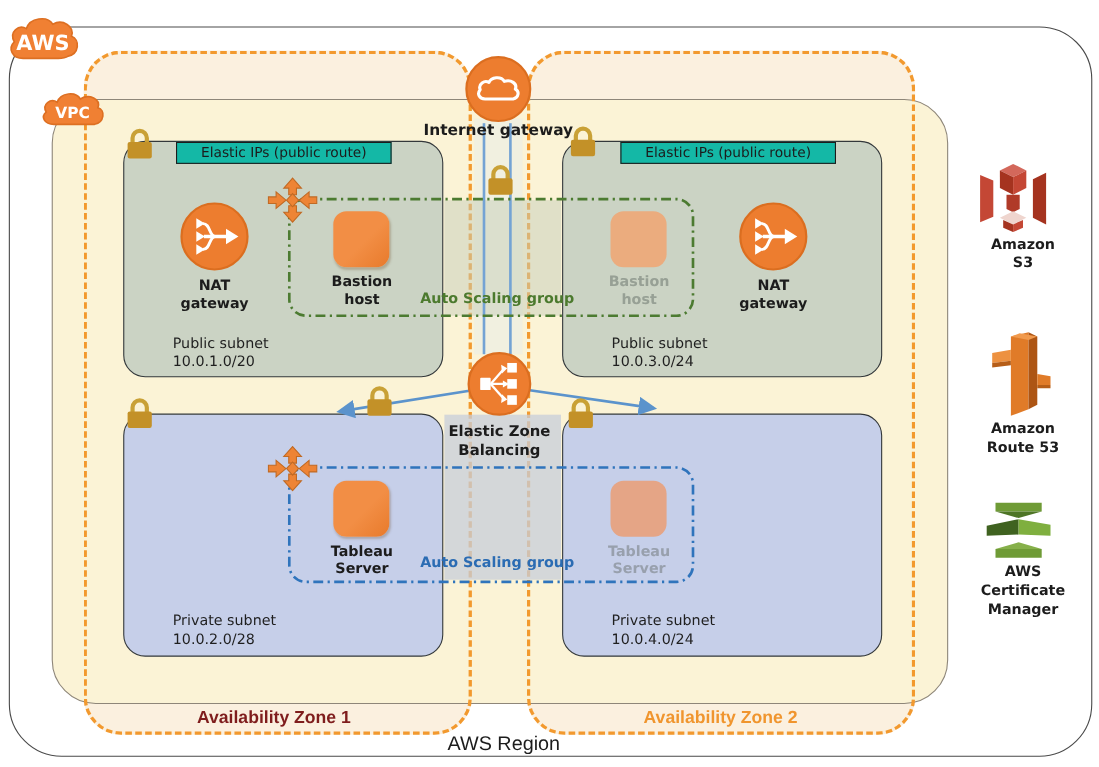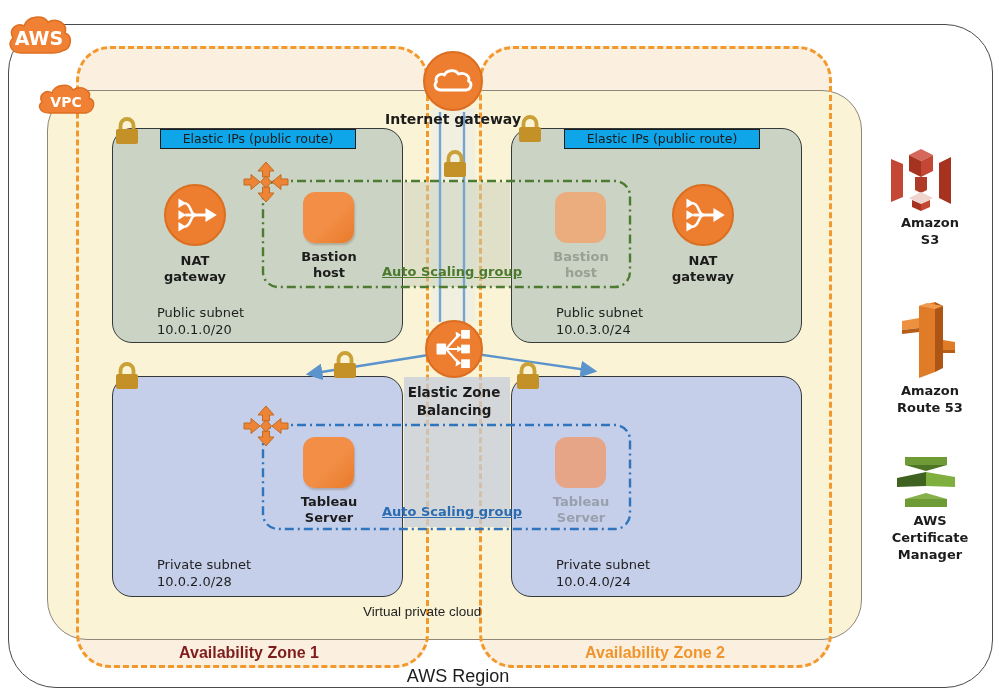--- a/index.html
+++ b/index.html
@@ -11,23 +11,23 @@
   .node-label{position:absolute;font-size:13px;font-weight:bold;line-height:16px;text-align:center;z-index:7;}
   .caption{position:absolute;font-size:13px;line-height:17px;text-align:left;color:#1f1f1f;z-index:6;}
   .narrow{font-family:"Liberation Sans",sans-serif;}
   .sq{position:absolute;width:51px;height:51px;border-radius:12px;z-index:7;
       background:linear-gradient(135deg,#F28E45 55%,#E87A2B);box-shadow:1px 2px 2px rgba(90,50,10,.25);}
   .sq.faded{background:#EBAC7E;box-shadow:none;}
   .faded-text{color:#97A095;}
   .faded-text-blue{color:#98A0AD;}
   .circle-node{position:absolute;border-radius:50%;background:#ED7D2F;border:2px solid #DB6E20;
       box-sizing:border-box;z-index:8;display:flex;align-items:center;justify-content:center;}
-  .eip{position:absolute;height:20px;background:#0ea5e9;border:1px solid #1c1c1c;box-sizing:border-box;
+  .eip{position:absolute;height:20px;background:#14b8a6;border:1px solid #1c1c1c;box-sizing:border-box;
       font-size:12.5px;line-height:18px;text-align:center;z-index:6;}
-  .asg-label{position:absolute;font-size:13px;font-weight:bold;text-align:center;z-index:6;text-decoration:underline;}
+  .asg-label{position:absolute;font-size:13px;font-weight:bold;text-align:center;z-index:6;}
   .svc-label{position:absolute;font-size:13px;font-weight:bold;line-height:17px;text-align:center;z-index:9;}
   .lock{position:absolute;width:26px;height:31px;z-index:7;}
 </style>
 </head>
 <body>
 
 <div class="canvas">
 
   <div class="rrect" style="left:8px;top:24px;width:985px;height:664px;border:1.3px solid #4a4a4a;border-radius:48px;background:#fff;"></div>
 
@@ -198,21 +198,20 @@
   <div class="caption" style="left:157px;top:556px;width:200px;">
     <div>Private subnet</div>
     <div>10.0.2.0/28</div>
   </div>
   <div class="caption" style="left:556px;top:556px;width:200px;">
     <div>Private subnet</div>
     <div>10.0.4.0/24</div>
   </div>
 
   <div class="caption narrow" style="left:363px;top:603px;width:200px;font-size:13.5px;">
-    <div>Virtual private cloud</div>
   </div>
   <div class="abs narrow center" style="left:149px;top:644px;width:200px;font-weight:bold;font-size:16px;color:#7f1d1d;z-index:6;">Availability Zone 1</div>
   <div class="abs narrow center" style="left:555px;top:644px;width:200px;font-weight:bold;font-size:16px;color:#F0952E;z-index:6;">Availability Zone 2</div>
   <div class="abs narrow center" style="left:358px;top:666px;width:200px;font-size:18px;z-index:6;">AWS Region</div>
 
   <svg class="abs" width="70" height="44" viewBox="0 0 70 44" style="left:5px;top:12px;z-index:9;">
     <path d="M16,41 C6,41 2,32 8,26 C3,17 12,10 19,14 C22,4 38,2 43,10 C52,5 63,12 60,21 C68,24 67,37 57,39 C54,41 50,41 48,41 Z" fill="#F08033" stroke="#DD6F22" stroke-width="1.5"></path>
     <text x="34" y="33" text-anchor="middle" font-size="19" font-weight="bold" fill="#fff">AWS</text>
   </svg>
   <svg class="abs" width="64" height="38" viewBox="0 0 64 38" style="left:36px;top:80px;z-index:9;">

